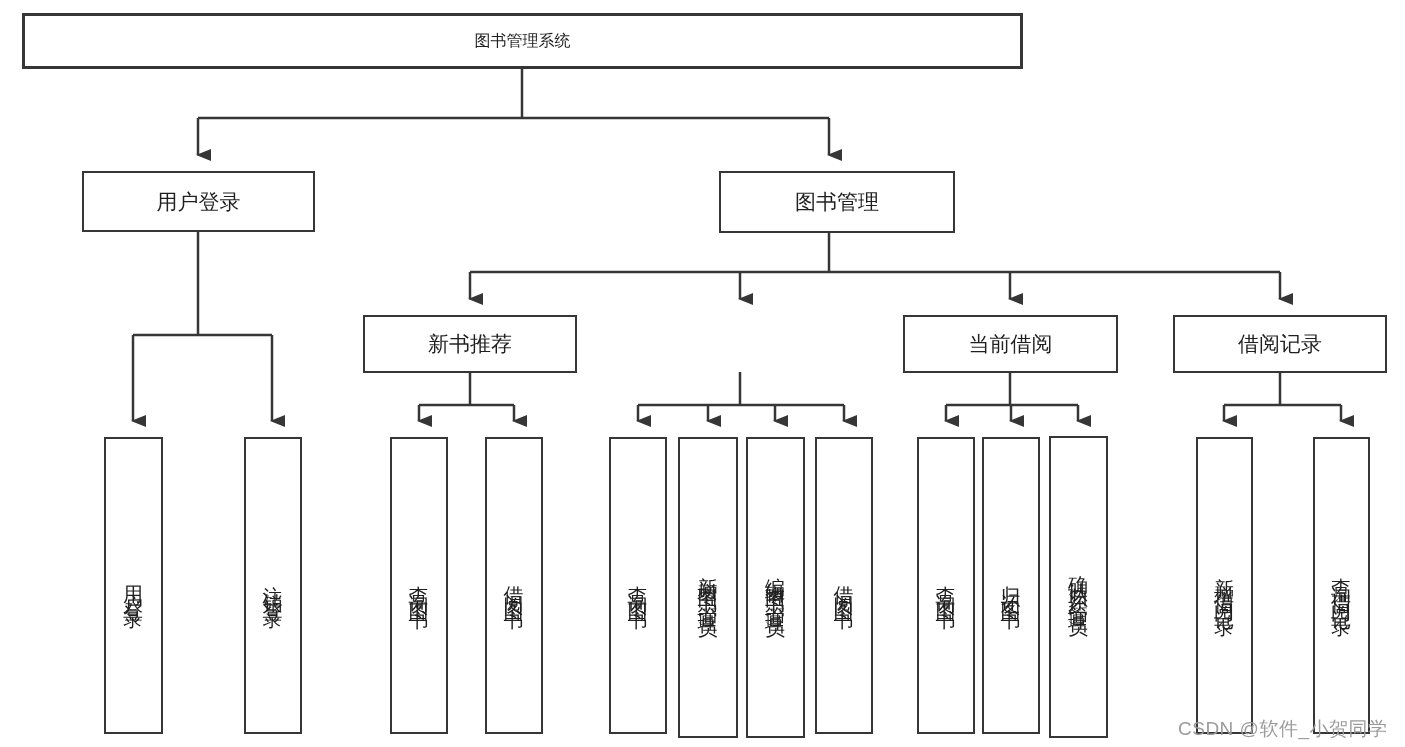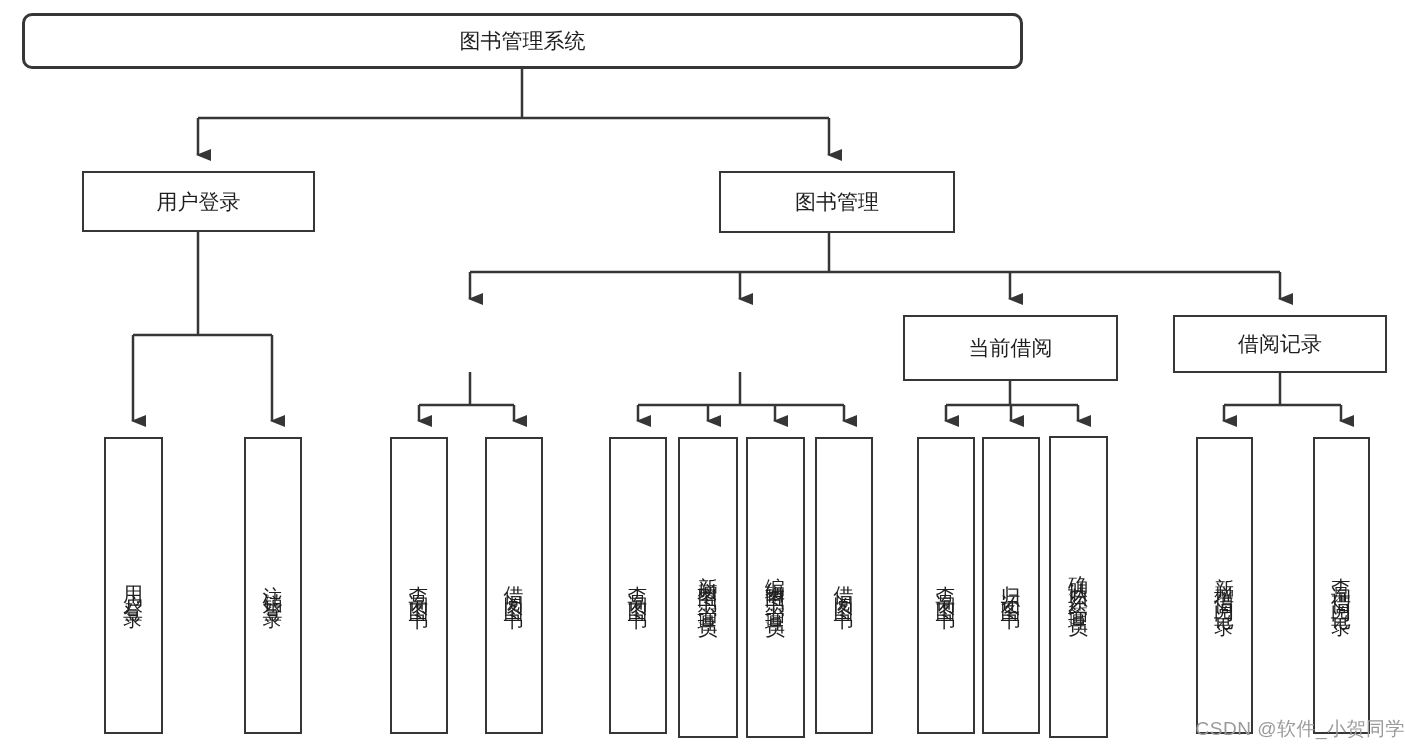--- a/index.html
+++ b/index.html
@@ -29,22 +29,21 @@
     background: #ffffff;
     border: 2px solid #363636;
     color: #1f1f1f;
     display: flex;
     align-items: center;
     justify-content: center;
     z-index: 2;
   }
   .node.root {
     border-width: 3px;
-    font-size: 21px;
-    border-radius: 10px;
+    font-size: 16px;
   }
   .node.branch {
     font-size: 21px;
   }
   .node.leaf {
     font-size: 20px;
     writing-mode: vertical-rl;
     letter-spacing: 8px;
     line-height: 1;
     text-align: center;
@@ -52,21 +51,20 @@
   .watermark {
     position: absolute;
     left: 1178px;
     top: 716px;
     width: 227px;
     font-size: 19px;
     color: #9b9b9b;
     white-space: nowrap;
     z-index: 3;
     letter-spacing: 0.5px;
-    text-align: right;
   }
 </style>
 </head>
 <body>
 
 <div id="canvas">
 
   <svg id="connectors" viewBox="0 0 1405 747" xmlns="http://www.w3.org/2000/svg">
     <defs>
       <marker id="arrow" markerWidth="12" markerHeight="16" refX="6" refY="13" orient="auto-start-reverse" markerUnits="userSpaceOnUse">
@@ -115,21 +113,22 @@
       <path d="M1224 405 V421" marker-end="url(#arrow)"></path>
       <path d="M1341 405 V421" marker-end="url(#arrow)"></path>
     </g>
   </svg>
 
   <div class="node root" style="left:22px; top:13px; width:1001px; height:56px;">图书管理系统</div>
 
   <div class="node branch" style="left:82px; top:171px; width:233px; height:61px;">用户登录</div>
   <div class="node branch" style="left:711px; top:171px; width:236px; height:62px;margin-left:8px;">图书管理</div>
 
-  <div class="node branch" style="left:903px; top:315px; width:215px; height:66px;">当前借阅</div>
+  <div class="node branch" style="left:363px; top:315px; width:214px; height:58px;">新书推荐</div>
+  <div class="node branch" style="left:903px; top:315px; width:215px; height:58px;">当前借阅</div>
   <div class="node branch" style="left:1173px; top:315px; width:214px; height:58px;">借阅记录</div>
 
   <div class="node leaf" style="left:104px; top:437px; width:59px; height:297px;">用户登录</div>
   <div class="node leaf" style="left:244px; top:437px; width:58px; height:297px;">注销登录</div>
 
   <div class="node leaf" style="left:390px; top:437px; width:58px; height:297px;">查询图书</div>
   <div class="node leaf" style="left:485px; top:437px; width:58px; height:297px;">借阅图书</div>
 
   <div class="node leaf" style="left:609px; top:437px; width:58px; height:297px;">查询图书</div>
   <div class="node leaf" style="left:678px; top:437px; width:60px; height:301px; letter-spacing:6px;">新增图书（管理员）</div>

